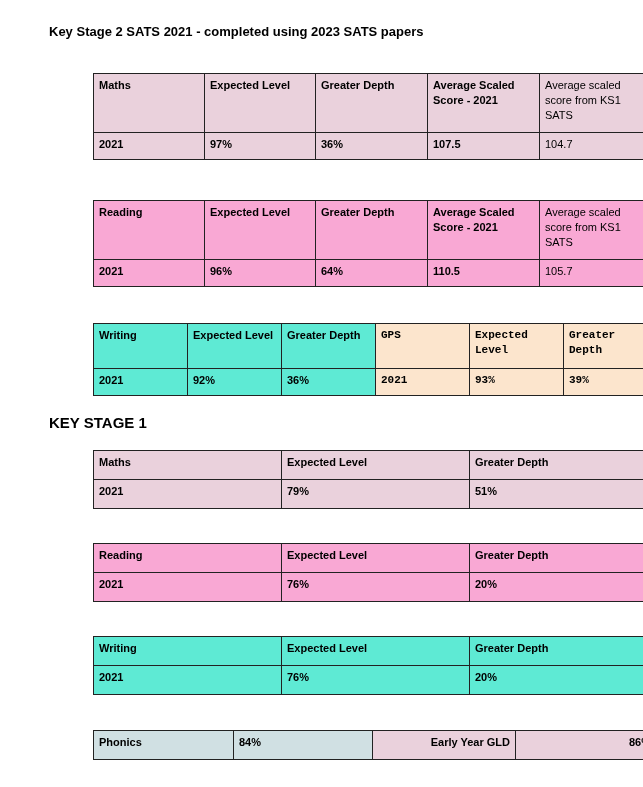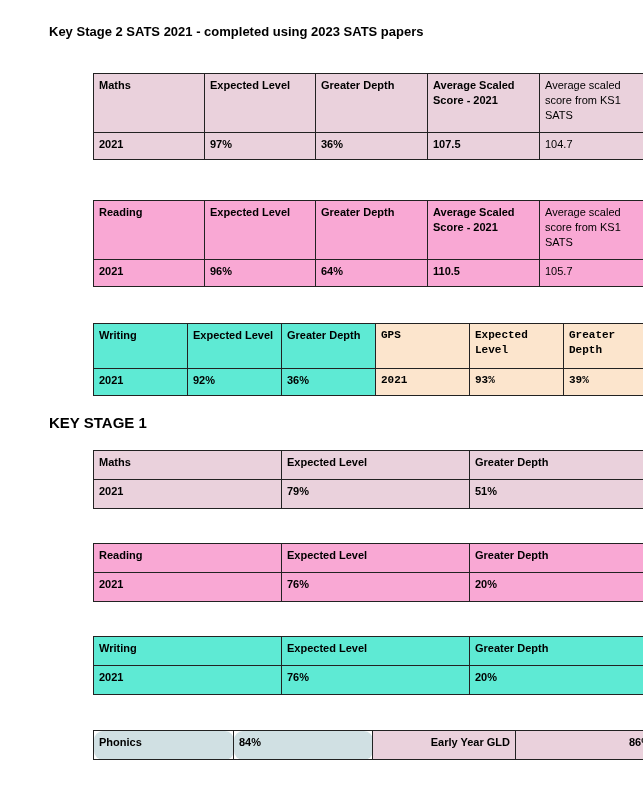--- a/index.html
+++ b/index.html
@@ -6,21 +6,21 @@
   body { width:643px; height:787px; position:relative; font-family:"Liberation Sans", sans-serif; color:#000; overflow:hidden; }
   .title { position:absolute; left:49px; top:24px; font-size:13px; font-weight:bold; }
   .ks1 { position:absolute; left:49px; top:414px; font-size:15px; font-weight:bold; }
   table { position:absolute; border-collapse:collapse; table-layout:fixed; font-size:11px;margin-left:44px; }
   td { border:1.5px solid #222; vertical-align:top; padding:4px 5px 3px 5px; line-height:15px; }
   td.b { font-weight:bold; }
   .pink td { background:#ead1dc; }
   .blue td { background:#f9a8d4; }
   .yellow td { background:#5eead4; }
   .peach { background:#fce5cd !important;font-family:Liberation Mono, monospace; }
-  .teal { background:#d0e0e3 !important;border-radius:9px; }
+  .teal { background:#d0e0e3 !important; }
   .pinkc { background:#ead1dc !important;text-align:right; }
 </style>
 </head>
 <body>
 
 <div class="title">Key Stage 2 SATS 2021 - completed using 2023 SATS papers</div>
 
 <table class="pink" style="left:49px; top:73px; width:560px;">
   <colgroup>
       <col style="width:111px">

